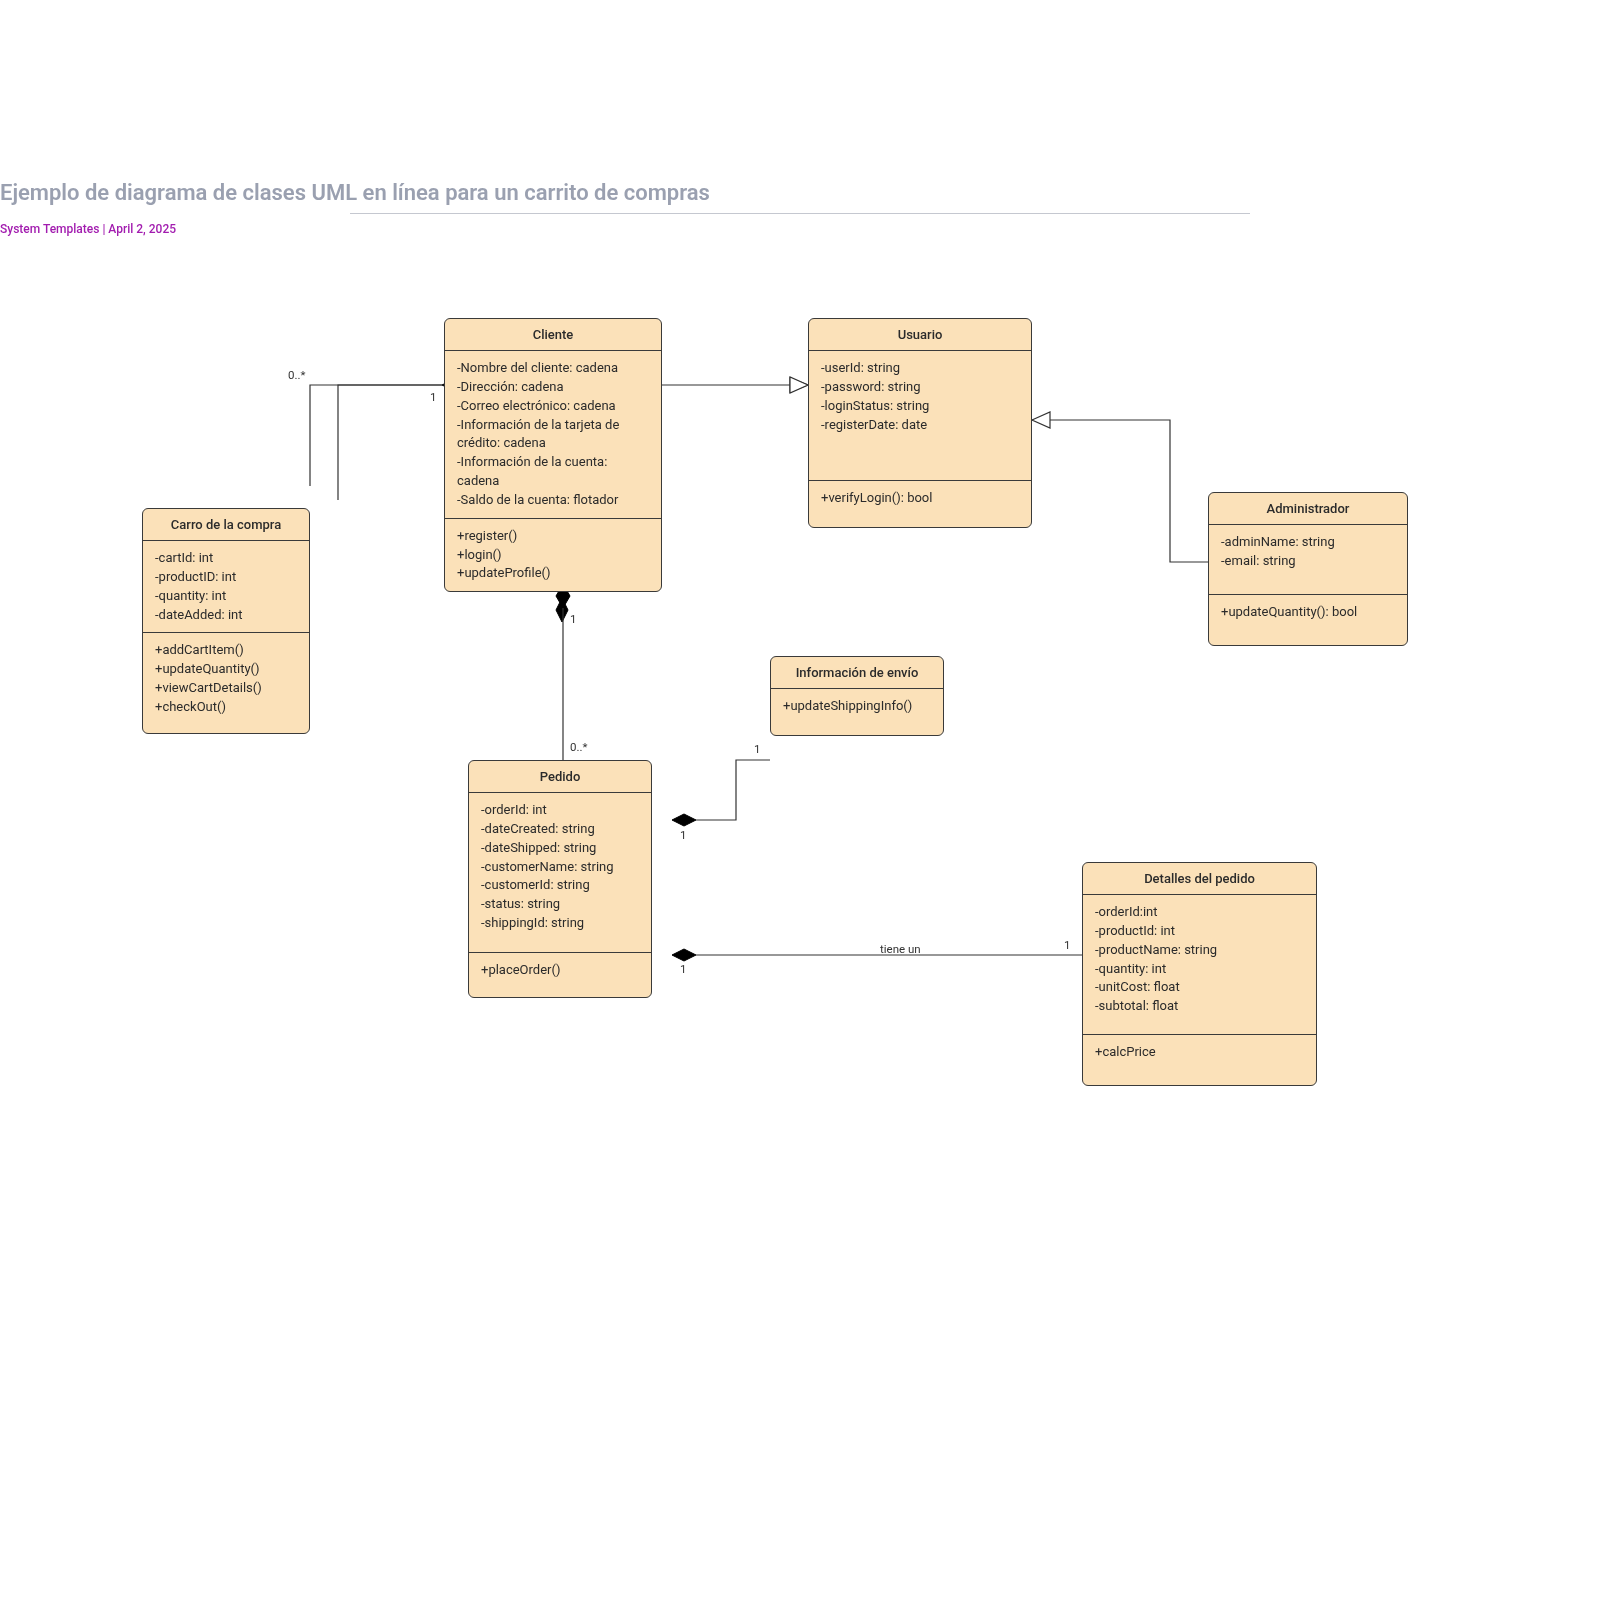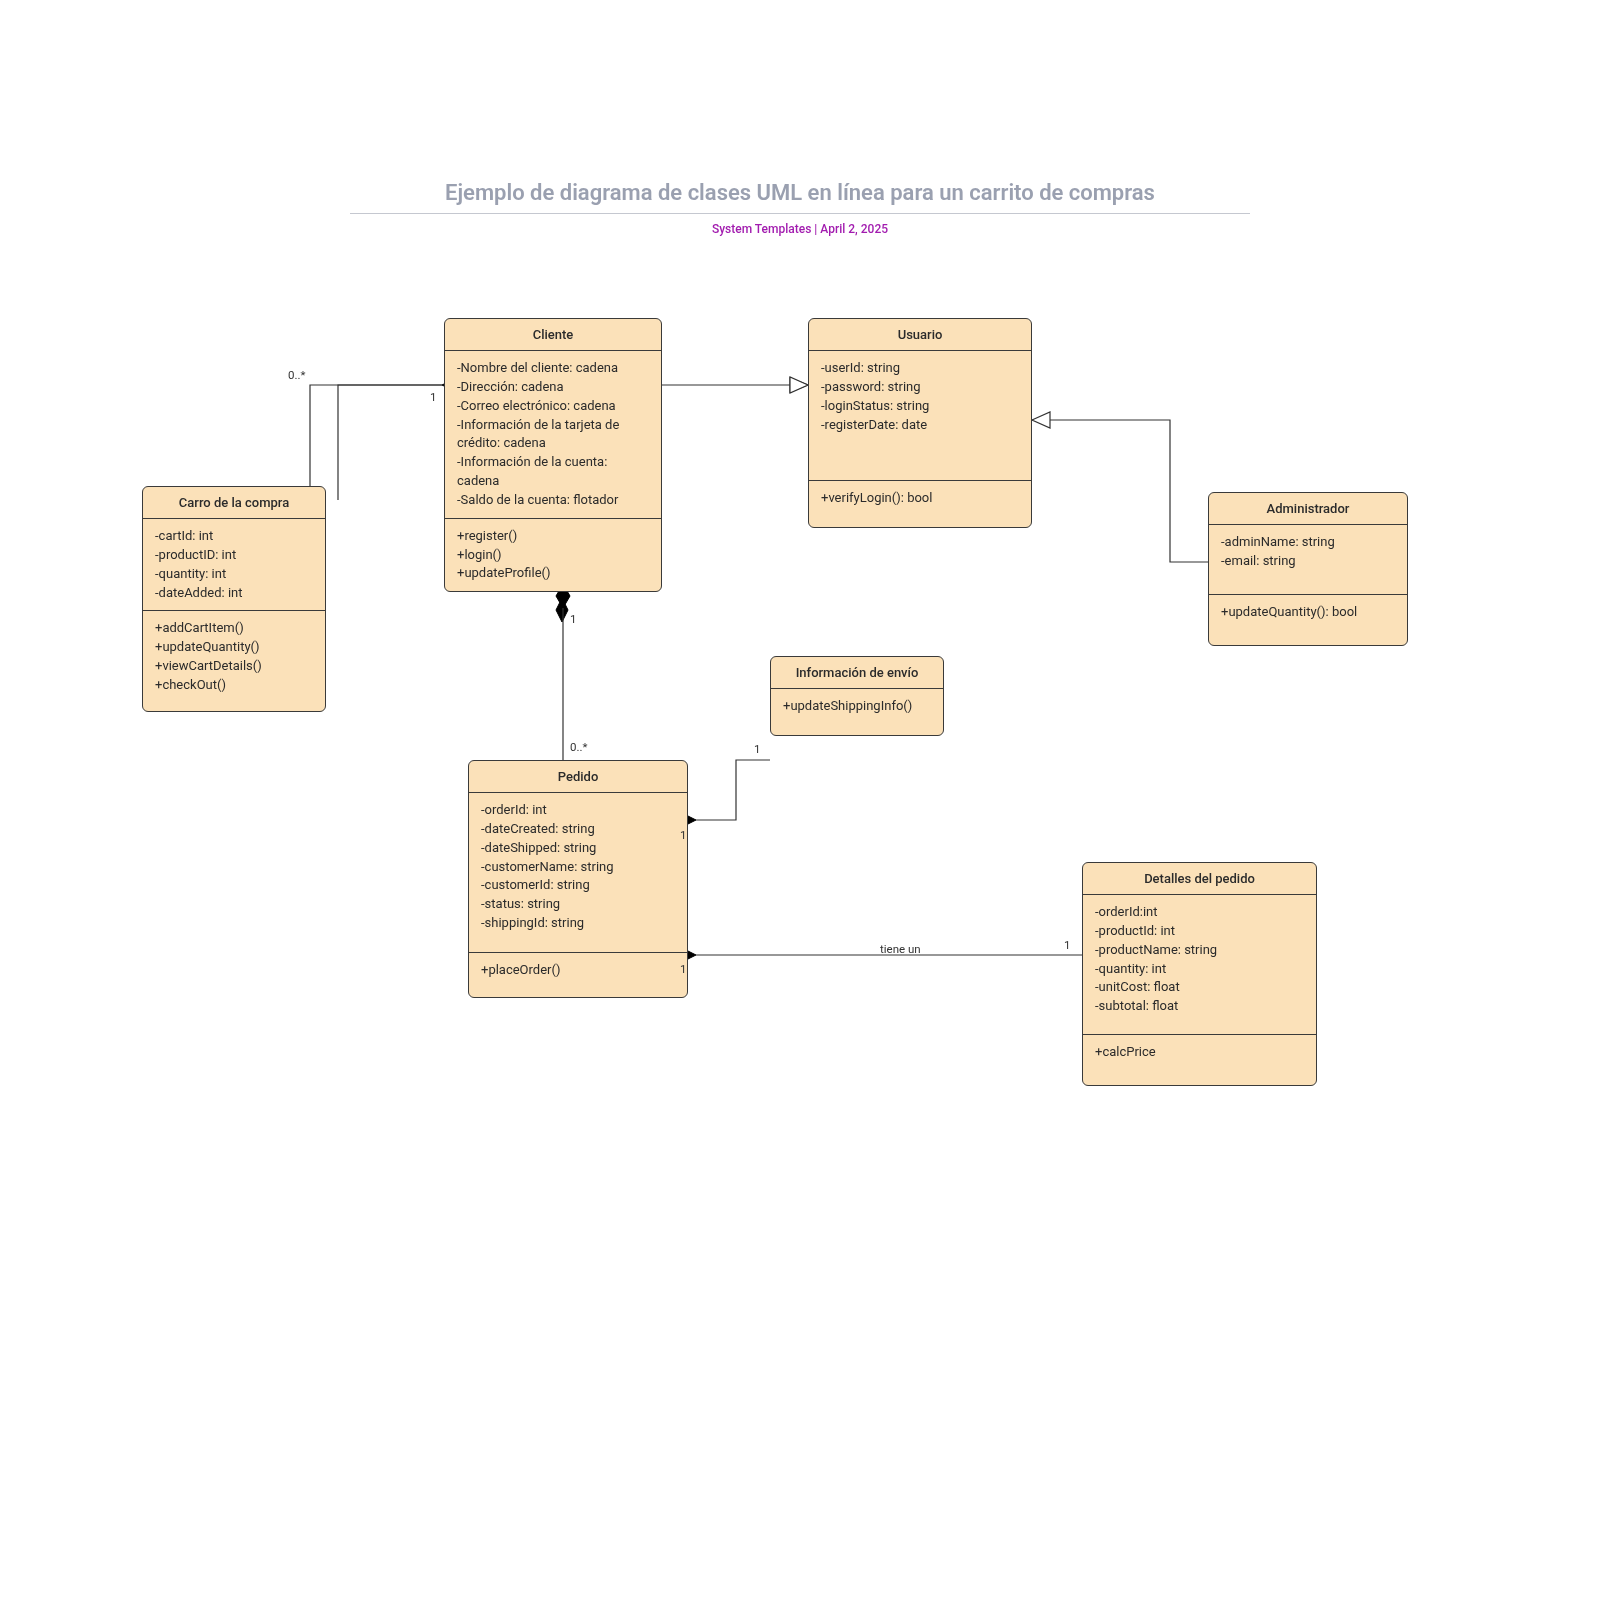--- a/index.html
+++ b/index.html
@@ -5,21 +5,21 @@
     * { box-sizing: border-box; margin:0; padding:0; }
     body {
       width:1600px; height:1600px;
       background:#fff;
       font-family: -apple-system, BlinkMacSystemFont, "Segoe UI", Roboto, Helvetica, Arial, sans-serif;
       color:#333;
       position:relative;
     }
     .header {
       position:absolute; top:180px; left:0; width:1600px;
-      text-align:center;
+      text-align:left;
     }
     .title {
       font-size:22px; font-weight:600; color:#9aa0b0;
       padding-bottom:6px;
     }
     .hr {
       width:900px; height:1px; background:#c5c8d0; margin:2px auto 0 auto;
     }
     .subtitle {
       margin-top:8px; font-size:12px; color:#a21caf; font-weight:500;
@@ -127,33 +127,33 @@
     <div class="class-section" style="min-height:46px">+verifyLogin(): bool</div>
   </div>
 
   <div class="class-box" style="left:1208px; top:492px; width:200px;">
     <div class="class-title">Administrador</div>
     <div class="class-section" style="min-height:70px">-adminName: string
 -email: string</div>
     <div class="class-section" style="min-height:50px">+updateQuantity(): bool</div>
   </div>
 
-  <div class="class-box" style="left:142px; top:486px; width:184px;">
+  <div class="class-box" style="left:142px; top:508px; width:168px;">
     <div class="class-title">Carro de la compra</div>
     <div class="class-section" style="min-height:92px">-cartId: int
 -productID: int
 -quantity: int
 -dateAdded: int</div>
     <div class="class-section" style="min-height:100px">+addCartItem()
 +updateQuantity()
 +viewCartDetails()
 +checkOut()</div>
   </div>
 
-  <div class="class-box" style="left:468px; top:760px; width:220px;">
+  <div class="class-box" style="left:468px; top:760px; width:184px;">
     <div class="class-title">Pedido</div>
     <div class="class-section" style="min-height:160px">-orderId: int
 -dateCreated: string
 -dateShipped: string
 -customerName: string
 -customerId: string
 -status: string
 -shippingId: string</div>
     <div class="class-section" style="min-height:44px">+placeOrder()</div>
   </div>

